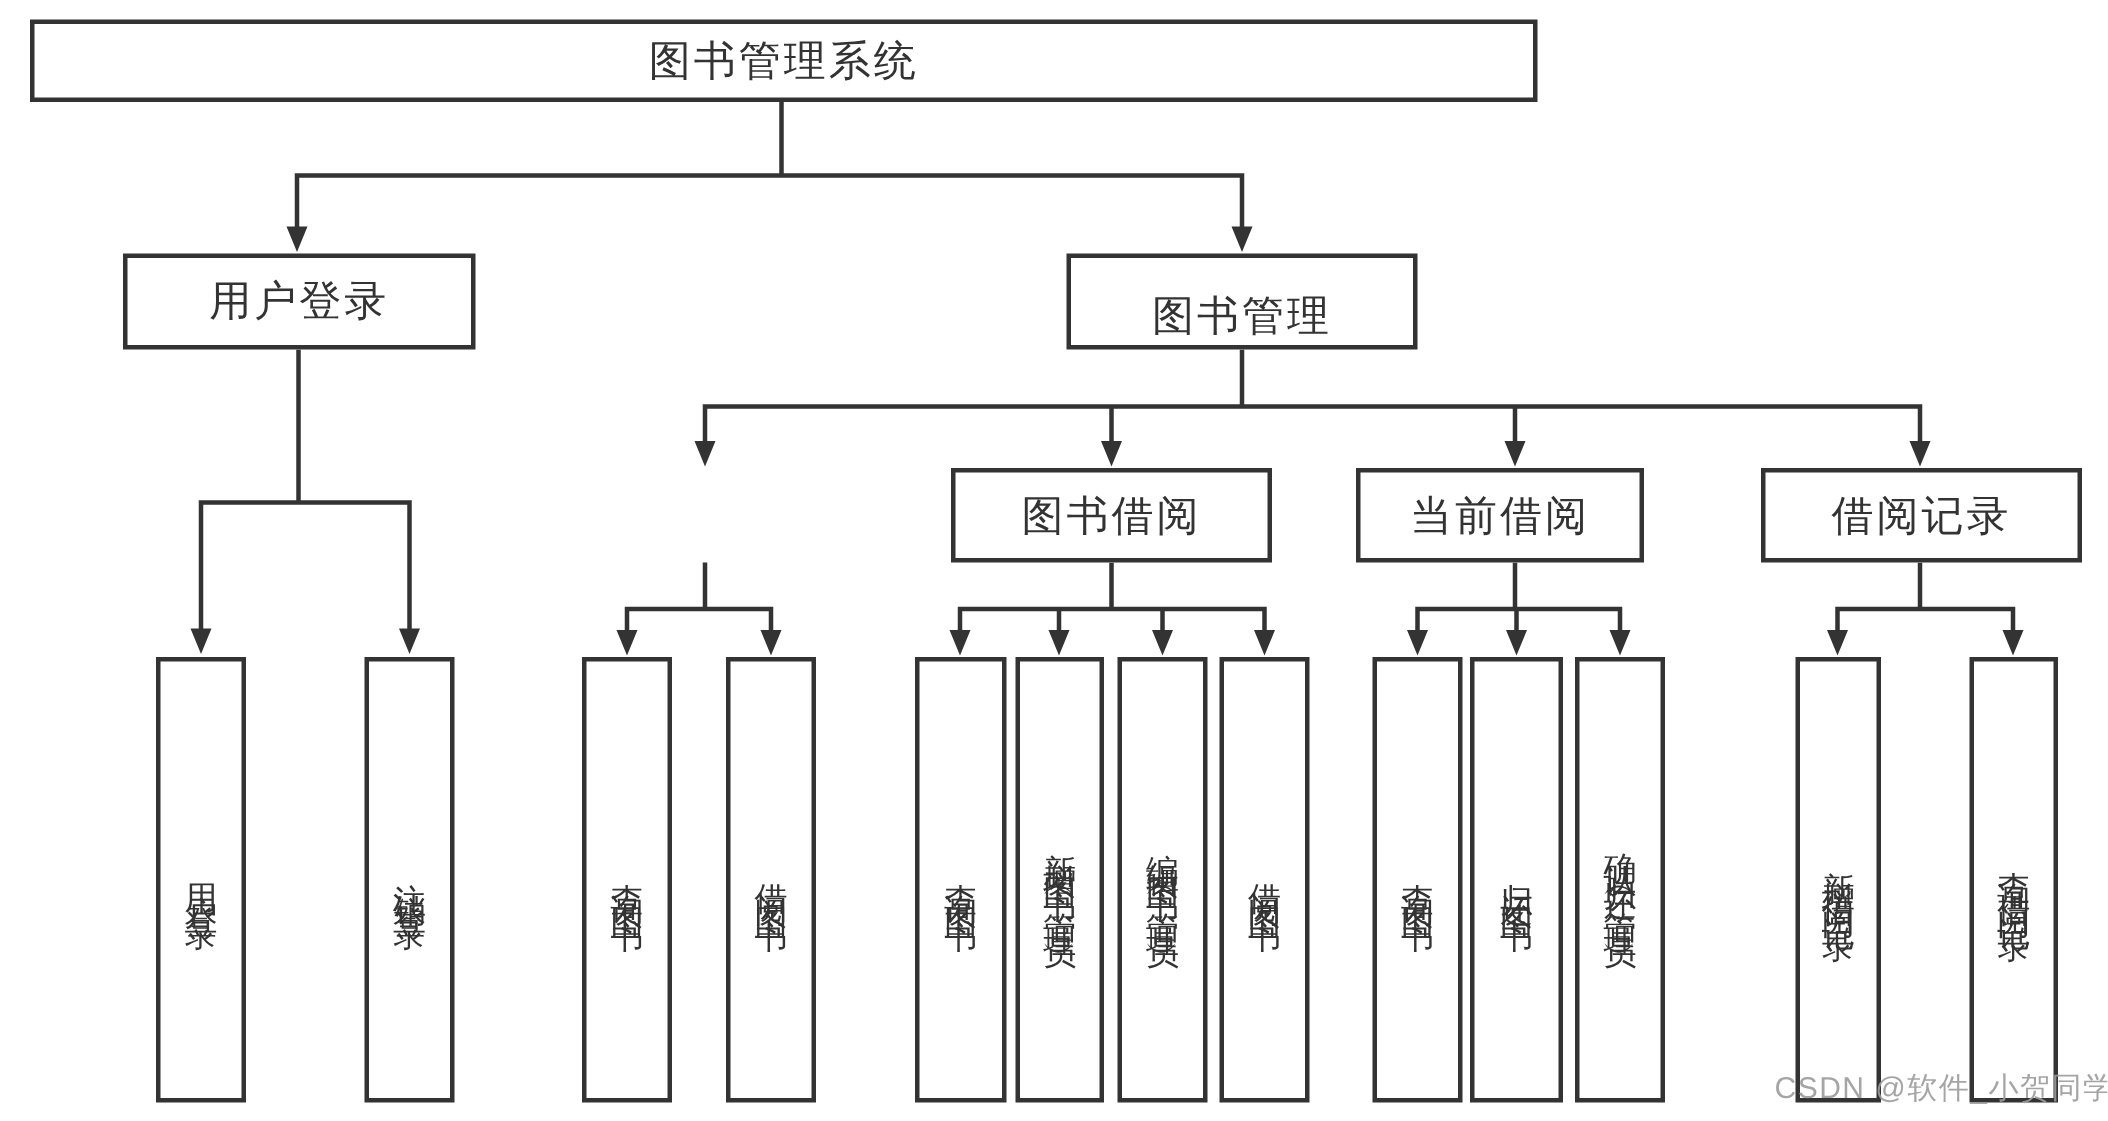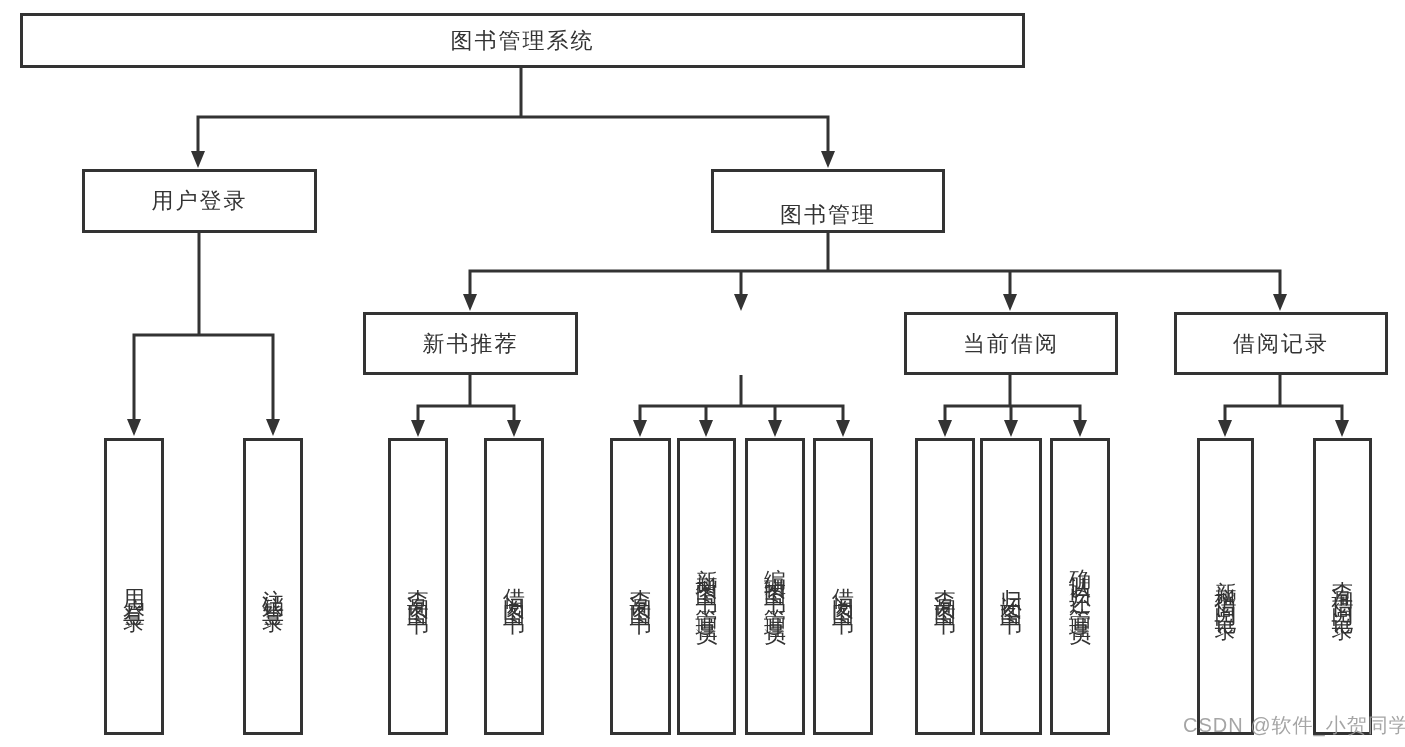--- a/index.html
+++ b/index.html
@@ -19,21 +19,21 @@
   .ln { stroke: #333333; stroke-width: 3; fill: none; }
   .ar { fill: #333333; stroke: none; }
   .hbox {
     position: absolute;
     box-sizing: border-box;
     background: #ffffff;
     border: 3px solid #333333;
     display: flex;
     align-items: center;
     justify-content: center;
-    font-size: 22px;
+    font-size: 28px;
     color: #333333;
     letter-spacing: 2px;
     white-space: nowrap;
   }
   .vbox {
     position: absolute;
     box-sizing: border-box;
     background: #ffffff;
     border: 3px solid #333333;
     display: flex;
@@ -92,24 +92,24 @@
     <span>图书管理系统</span>
   </div>
 
   <div class="hbox" style="left:82px; top:169px; width:235px; height:64px;">
     <span>用户登录</span>
   </div>
   <div class="hbox" style="left:711px; top:169px; width:234px; height:64px;align-items:flex-end;">
     <span>图书管理</span>
   </div>
 
-  <div class="hbox" style="left:363px; top:312px; width:215px; height:63px;">
-    <span>新书推荐</span>
+  <div class="hbox" style="left:634px; top:312px; width:214px; height:63px;">
+    <span>图书借阅</span>
   </div>
-  <div class="hbox" style="left:904px; top:312px; width:214px; height:63px;">
+  <div class="hbox" style="left:904px; top:312px; width:192px; height:63px;">
     <span>当前借阅</span>
   </div>
   <div class="hbox" style="left:1174px; top:312px; width:214px; height:63px;">
     <span>借阅记录</span>
   </div>
 
   <div class="vbox" style="left:104px; top:438px; width:60px; height:297px;">
     <span class="vtext">用户登录</span>
   </div>
   <div class="vbox" style="left:243px; top:438px; width:60px; height:297px;">

